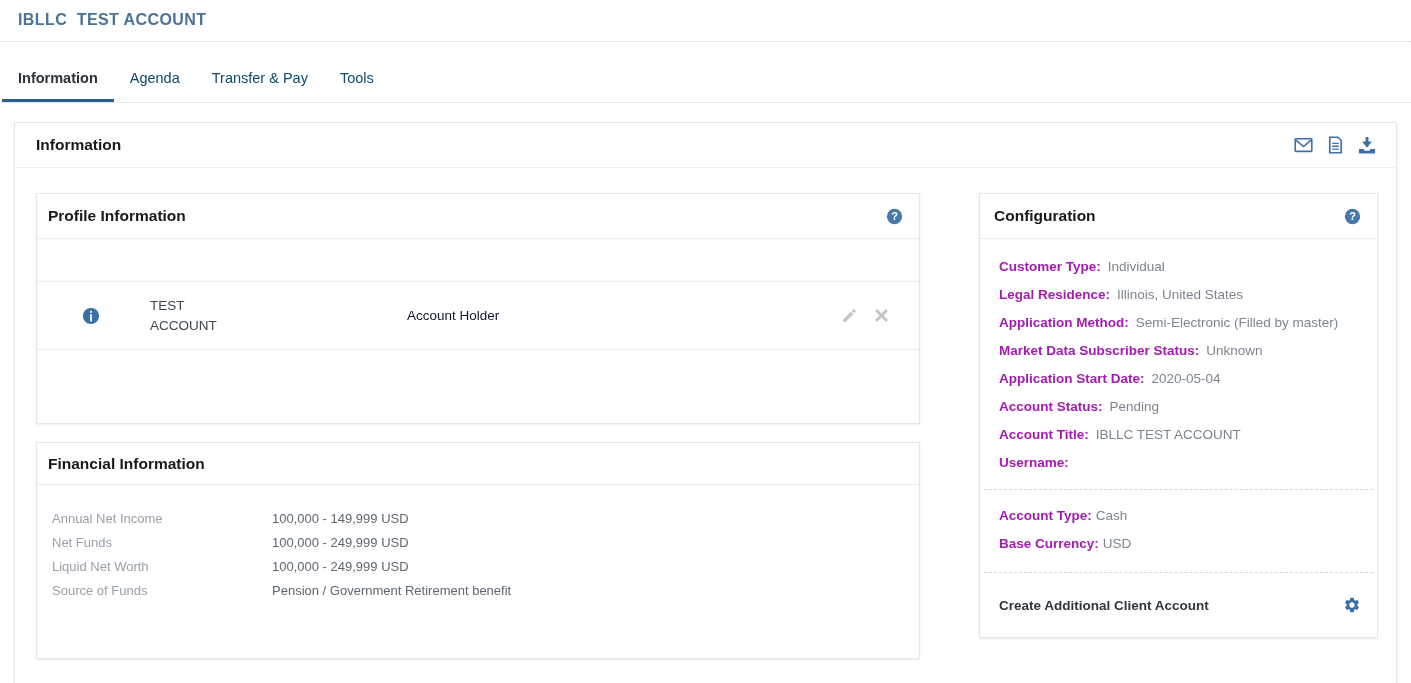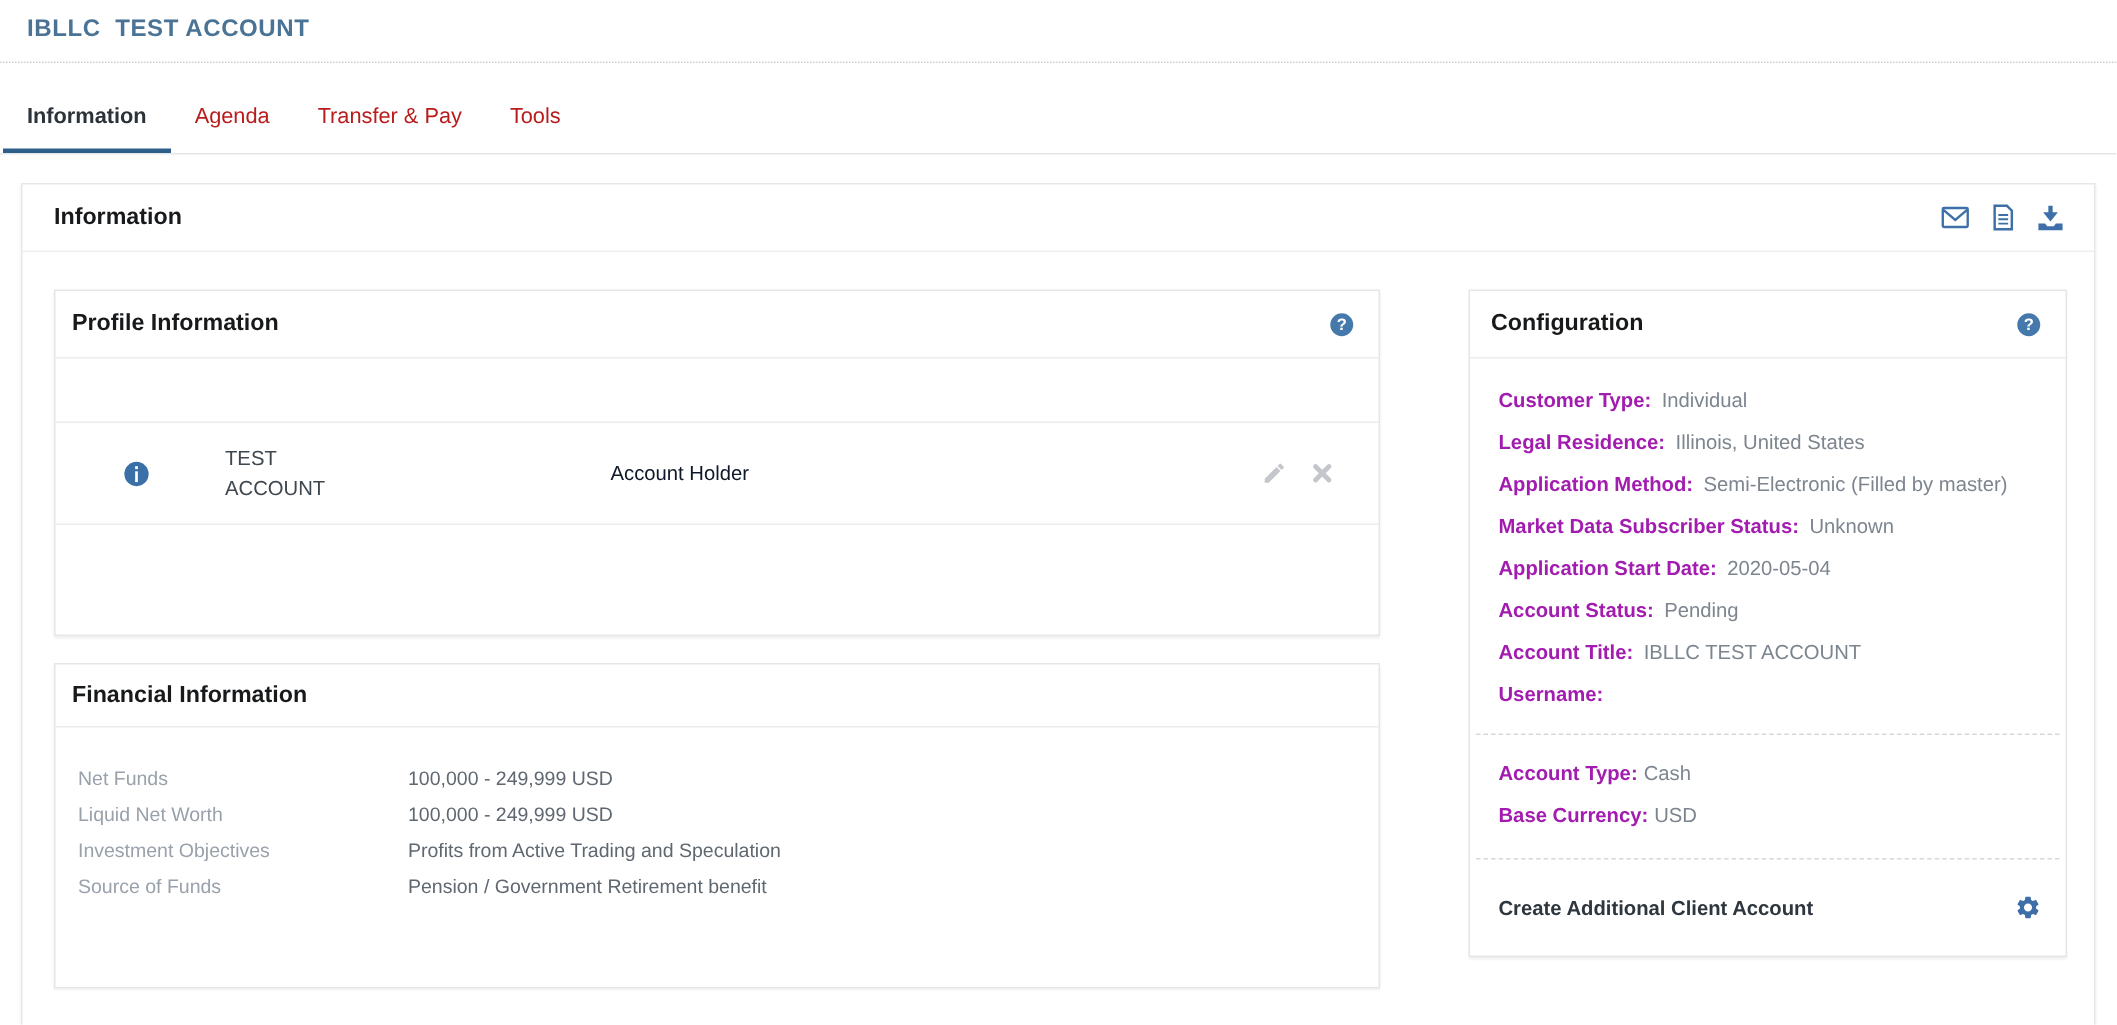--- a/index.html
+++ b/index.html
@@ -5,21 +5,21 @@
   * { margin:0; padding:0; box-sizing:border-box; }
   html,body { width:1411px; height:683px; overflow:hidden; background:#fff;
     font-family:"Liberation Sans","DejaVu Sans",sans-serif; color:#3e4650; }
 
   
   .page-title { padding:11px 0 0 18px; height:42px; border-bottom:1px dotted #ccced0; }
   .page-title h1 { font-size:16px; font-weight:bold; color:#4a7396; letter-spacing:.4px; white-space:pre; }
 
   
   .tabbar { display:flex; padding:0 0 0 2px; border-bottom:1px solid #e4e6e8; margin-top:12px; }
-  .tab { padding:16px 16px 13px 16px; font-size:14.5px; color:#b91c1c; cursor:pointer;
+  .tab { padding:16px 16px 13px 16px; font-size:14.5px; color:#0c4a6e; cursor:pointer;
          border-bottom:3px solid transparent; }
   .tab.active { color:#2b3238; font-weight:bold; border-bottom-color:#2d5f8b; }
 
   
   .panel { margin:19px 14px 0 14px; background:#fff; border:1px solid #e6e7e9;
            box-shadow:0 1px 2px rgba(0,0,0,.07); height:600px; }
   .panel-header { display:flex; align-items:center; height:45px; padding:0 20px 0 21px;
                   border-bottom:1px solid #efeff0; }
   .panel-header h2 { font-size:15.5px; font-weight:bold; color:#17191b; }
   .panel-header .hdr-icons { margin-left:auto; display:flex; align-items:center; gap:15px; }
@@ -152,30 +152,30 @@
           <div class="profile-spacer-bottom"></div>
         </div>
       </div>
 
       <div class="card fin-card">
         <div class="card-header">
           <h3>Financial Information</h3>
         </div>
         <div class="fin-body">
           <div class="fin-row">
+            <span class="fl">Annual Net Income</span>
+            <span class="fv">100,000 - 149,999 USD</span>
+          </div>
+          <div class="fin-row">
             <span class="fl">Net Funds</span>
             <span class="fv">100,000 - 249,999 USD</span>
           </div>
           <div class="fin-row">
             <span class="fl">Liquid Net Worth</span>
             <span class="fv">100,000 - 249,999 USD</span>
-          </div>
-          <div class="fin-row">
-            <span class="fl">Investment Objectives</span>
-            <span class="fv">Profits from Active Trading and Speculation</span>
           </div>
           <div class="fin-row">
             <span class="fl">Source of Funds</span>
             <span class="fv">Pension / Government Retirement benefit</span>
           </div>
         </div>
       </div>
     </div>
 
     <div class="col-right">

